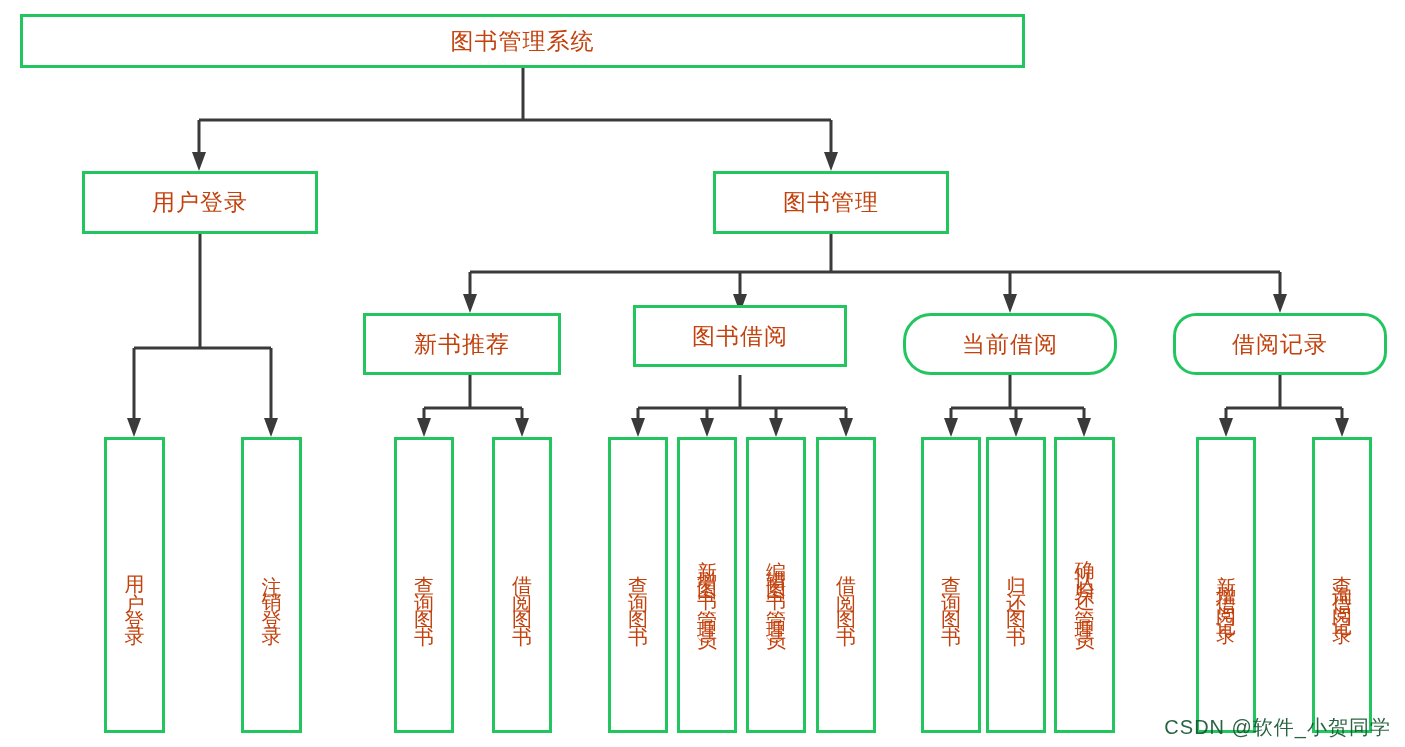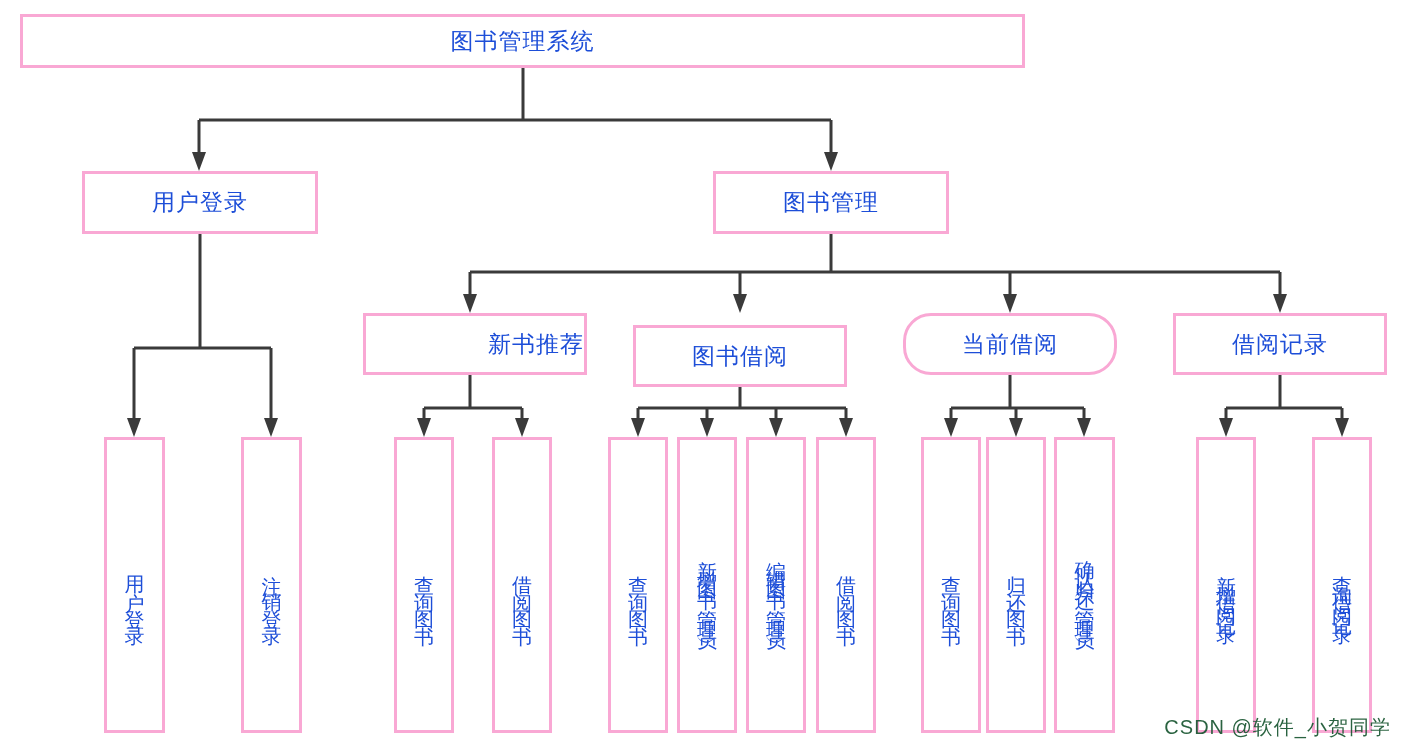--- a/index.html
+++ b/index.html
@@ -8,22 +8,22 @@
     width:1405px;height:747px;
     background:#ffffff;
     overflow:hidden;
     font-family:"Liberation Sans","DejaVu Sans",sans-serif;
   }
   .connectors{position:absolute;left:0;top:0;}
   .node{
     position:absolute;
     box-sizing:border-box;
     background:#ffffff;
-    border:3px solid #f9a8d4;
-    color:#1d4ed8;
+    border:3px solid #22c55e;
+    color:#c2410c;
     display:flex;align-items:center;justify-content:center;
     text-align:center;
   }
   .hnode{font-size:23px;letter-spacing:1px;white-space:nowrap;}
   .root{border-width:3px;}
   .vnode span{
     writing-mode:vertical-rl;
     text-orientation:mixed;
     font-size:20px;
     line-height:1.05;
@@ -70,30 +70,30 @@
     <span>图书管理系统</span>
   </div>
 
   <div class="node hnode" style="left:82px;top:171px;width:236px;height:63px;">
     <span>用户登录</span>
   </div>
   <div class="node hnode" style="left:713px;top:171px;width:236px;height:63px;align-items:center;">
     <span>图书管理</span>
   </div>
 
-  <div class="node hnode" style="left:363px;top:313px;width:224px;height:62px;justify-content:flex-end;">
+  <div class="node hnode" style="left:363px;top:313px;width:198px;height:62px;">
     <span>新书推荐</span>
   </div>
-  <div class="node hnode" style="left:633px;top:325px;width:214px;height:62px;">
+  <div class="node hnode" style="left:633px;top:305px;width:214px;height:62px;">
     <span>图书借阅</span>
   </div>
   <div class="node hnode" style="left:903px;top:313px;width:214px;height:62px;border-radius:28px;">
     <span>当前借阅</span>
   </div>
-  <div class="node hnode" style="left:1173px;top:313px;width:214px;height:62px;">
+  <div class="node hnode" style="left:1173px;top:313px;width:214px;height:62px;border-radius:23px;">
     <span>借阅记录</span>
   </div>
 
   <div class="node vnode" style="left:104px;top:437px;width:61px;height:296px;">
     <span>用户登录</span>
   </div>
   <div class="node vnode" style="left:241px;top:437px;width:61px;height:296px;">
     <span>注销登录</span>
   </div>
 

